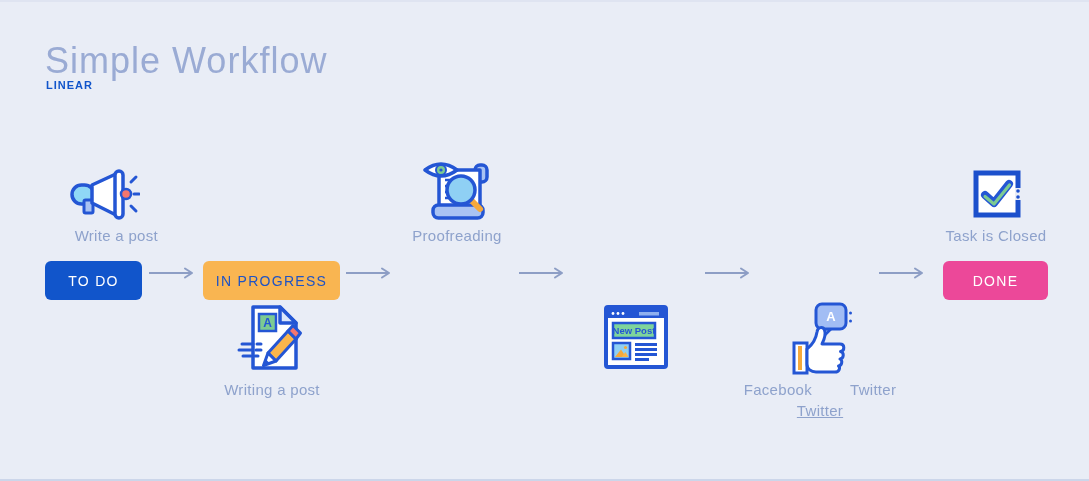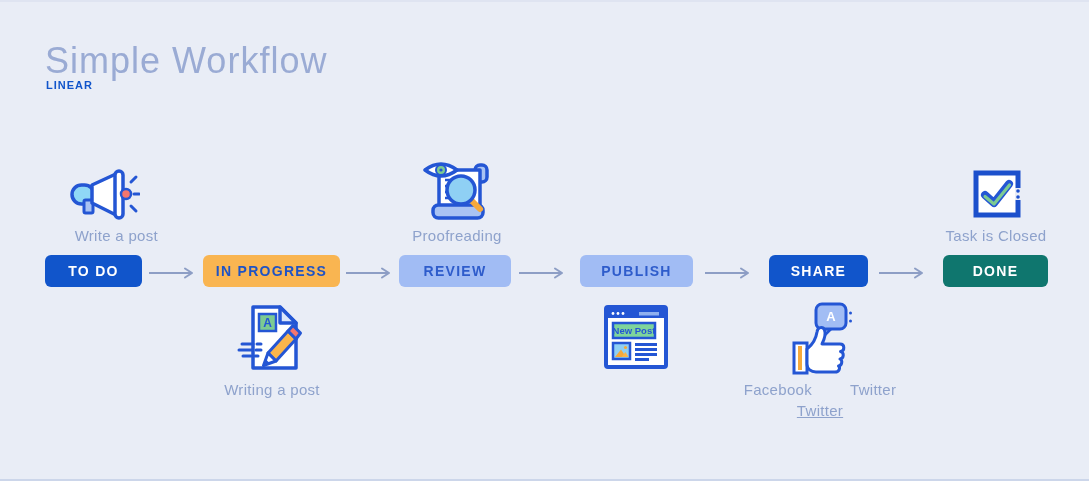--- a/index.html
+++ b/index.html
@@ -6,27 +6,27 @@
   body { background:#e9edf6; font-family:"Liberation Sans", sans-serif; }
   .canvas { position:relative; width:1089px; height:481px; background:#e9edf6; overflow:hidden; }
   .edge-top { position:absolute; top:0; left:0; width:100%; height:2px; background:#dfe4f1; }
   .edge-bottom { position:absolute; bottom:0; left:0; width:100%; height:2px; background:#ccd6ea; }
 
   .title { position:absolute; left:45px; top:40px; font-size:36px; font-weight:400;
            color:#9aabd4; letter-spacing:1px; }
   .subtitle { position:absolute; left:46px; top:79px; font-size:11px; font-weight:700;
               color:#1155cb; letter-spacing:1px; }
 
-  .pill { position:absolute; top:255px; height:32px; border-radius:6px;
+  .pill { position:absolute; top:261px; height:39px; border-radius:6px;
           display:flex; align-items:center; justify-content:center;
-          font-weight:700; font-size:14px; letter-spacing:1.3px; border:none; }
+          font-weight:400; font-size:14px; letter-spacing:1.3px; border:none; }
   .pill.blue   { background:#1155cb; color:#ffffff; }
   .pill.orange { background:#f9b551; color:#1e53c5; }
   .pill.peri   { background:#a1bcf4; color:#2e5ccb; }
-  .pill.green  { background:#0f766e; color:#ffffff; }
+  .pill.green  { background:#ec4899; color:#ffffff; }
 
   #pill-todo       { left:45px;  width:97px; }
   #pill-inprogress { left:203px; width:137px; }
   #pill-review     { left:399px; width:112px; }
   #pill-publish    { left:580px; width:113px; }
   #pill-share      { left:769px; width:99px; }
   #pill-done       { left:943px; width:105px; }
 
   .arrow { position:absolute; top:267px; }
   #arrow-1 { left:148px; } #arrow-2 { left:345px; } #arrow-3 { left:518px; }
@@ -111,33 +111,30 @@
       <line x1="1" y1="6" x2="43" y2="6" stroke="#8d9ec5" stroke-width="2"></line>
       <path d="M37 1.5 L44 6 L37 10.5" fill="none" stroke="#8d9ec5" stroke-width="2" stroke-linecap="round" stroke-linejoin="round"></path>
     </svg>
 
   <div class="pill orange" id="pill-inprogress">IN PROGRESS</div>
   <svg class="arrow" id="arrow-2" width="50" height="12" viewBox="0 0 50 12">
       <line x1="1" y1="6" x2="43" y2="6" stroke="#8d9ec5" stroke-width="2"></line>
       <path d="M37 1.5 L44 6 L37 10.5" fill="none" stroke="#8d9ec5" stroke-width="2" stroke-linecap="round" stroke-linejoin="round"></path>
     </svg>
 
-  <div class="pill peri" id="pill-review">REVIEW</div>
   <svg class="arrow" id="arrow-3" width="50" height="12" viewBox="0 0 50 12">
       <line x1="1" y1="6" x2="43" y2="6" stroke="#8d9ec5" stroke-width="2"></line>
       <path d="M37 1.5 L44 6 L37 10.5" fill="none" stroke="#8d9ec5" stroke-width="2" stroke-linecap="round" stroke-linejoin="round"></path>
     </svg>
 
-  <div class="pill peri" id="pill-publish">PUBLISH</div>
   <svg class="arrow" id="arrow-4" width="50" height="12" viewBox="0 0 50 12">
       <line x1="1" y1="6" x2="43" y2="6" stroke="#8d9ec5" stroke-width="2"></line>
       <path d="M37 1.5 L44 6 L37 10.5" fill="none" stroke="#8d9ec5" stroke-width="2" stroke-linecap="round" stroke-linejoin="round"></path>
     </svg>
 
-  <div class="pill blue" id="pill-share">SHARE</div>
   <svg class="arrow" id="arrow-5" width="50" height="12" viewBox="0 0 50 12">
       <line x1="1" y1="6" x2="43" y2="6" stroke="#8d9ec5" stroke-width="2"></line>
       <path d="M37 1.5 L44 6 L37 10.5" fill="none" stroke="#8d9ec5" stroke-width="2" stroke-linecap="round" stroke-linejoin="round"></path>
     </svg>
 
   <div class="pill green" id="pill-done">DONE</div>
 
   <div class="icon" id="icon-writing">
     <svg width="68" height="72" viewBox="0 0 68 72">
       <path d="M16 5 H43 L59 21 V66 H16 Z" fill="#ffffff" stroke="#2456d4" stroke-width="3.5" stroke-linejoin="round"></path>

